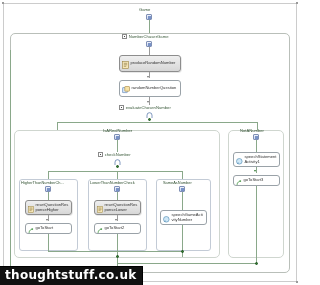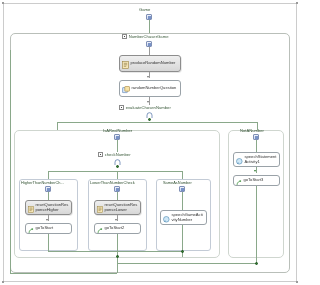--- a/index.html
+++ b/index.html
@@ -334,14 +334,15 @@
   </div>
   <div class="vline" style="left:256px;top:186px;height:77px;"></div>
 
   <div class="hline" style="left:117px;top:263px;width:139.5px;"></div>
   <div class="dot" style="left:254.5px;top:261.5px;"></div>
   <div class="vline" style="left:117px;top:258px;height:5px;"></div>
   <div class="vline" style="left:10px;top:50px;height:224px;"></div>
   <div class="hline" style="left:10px;top:273px;width:107px;"></div>
   <div class="vline" style="left:117px;top:263px;height:10px;"></div>
 
+  <div id="watermark">thoughtstuff.co.uk</div>
 
 </div>
 
 </body></html>

